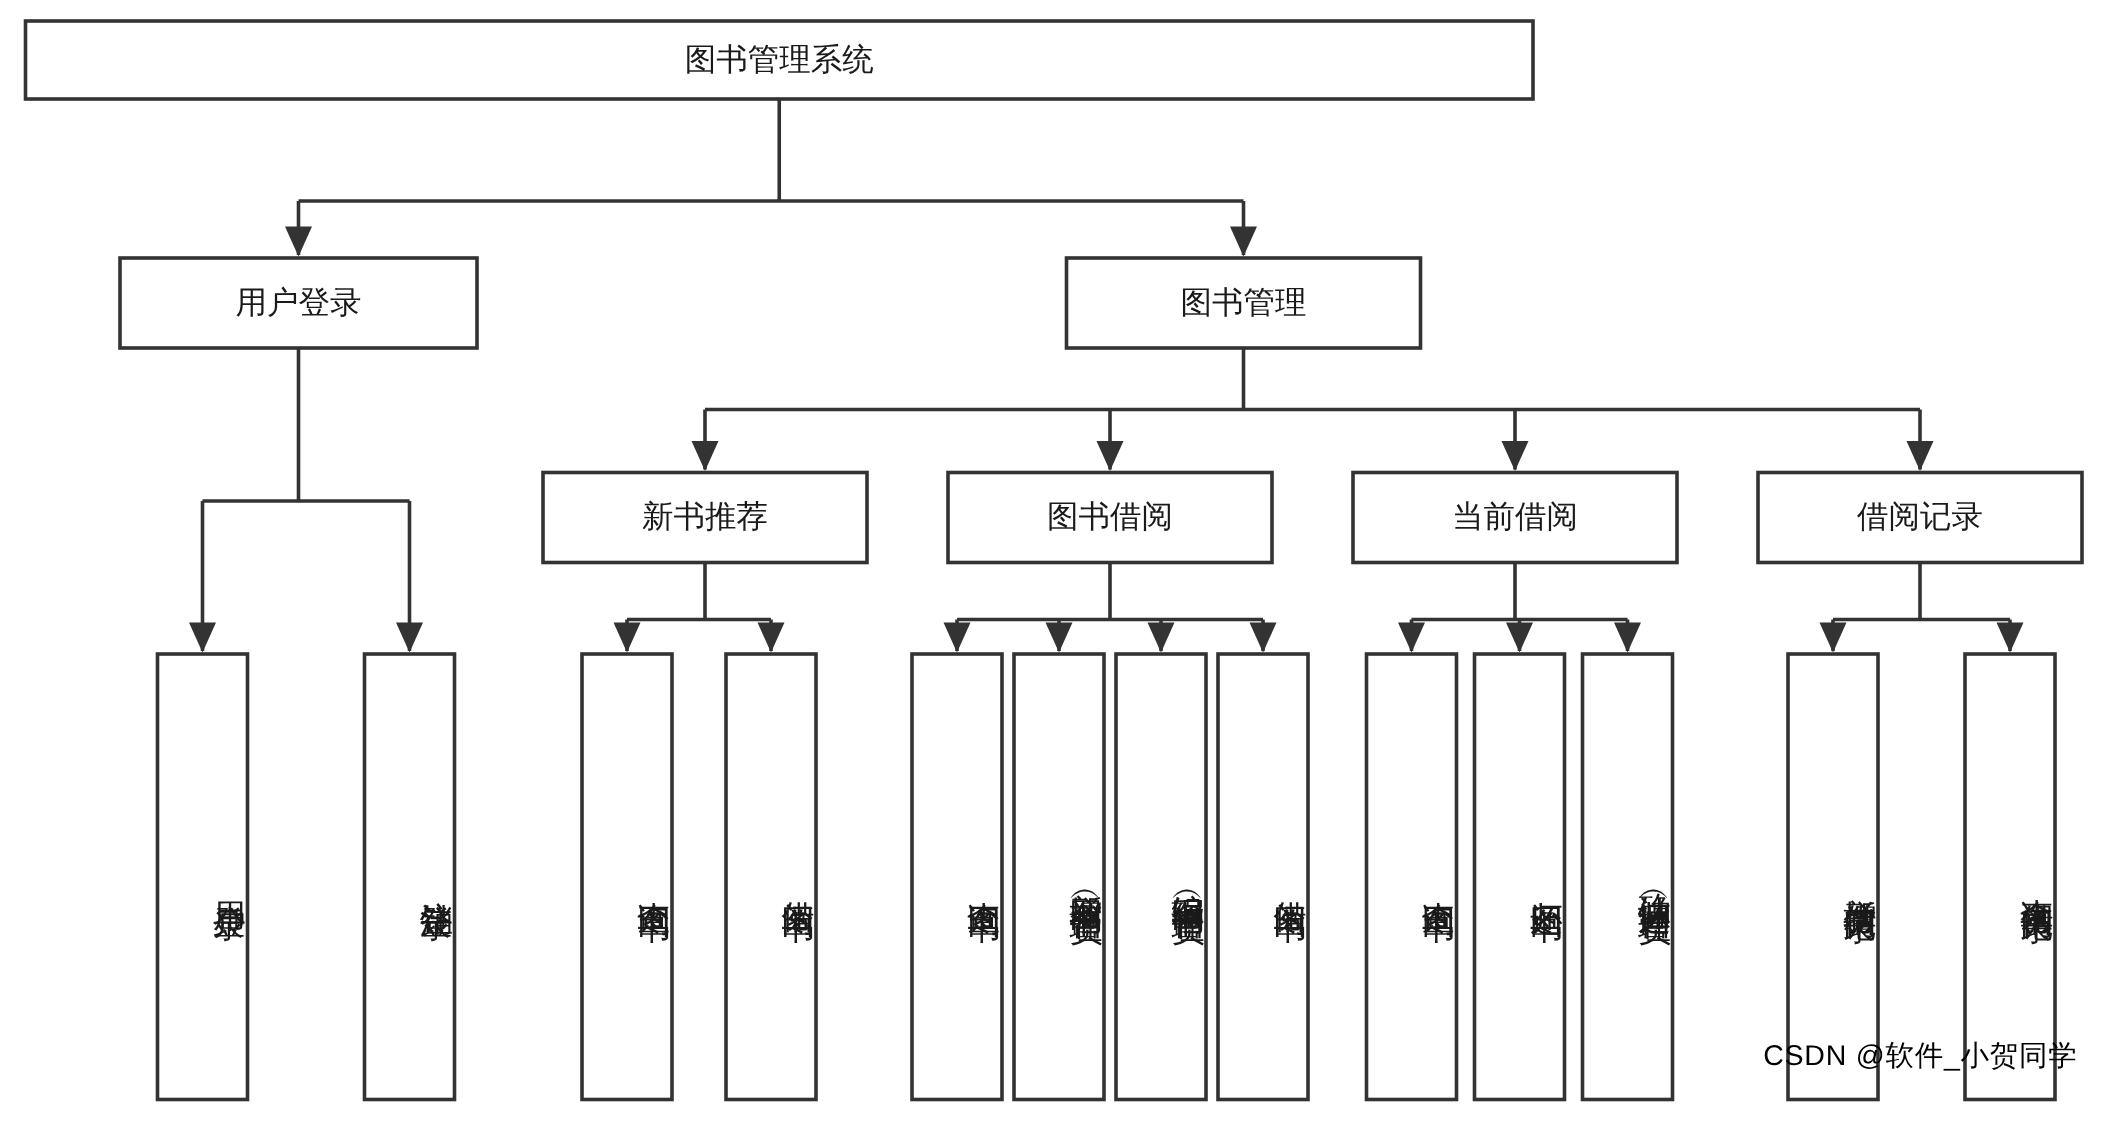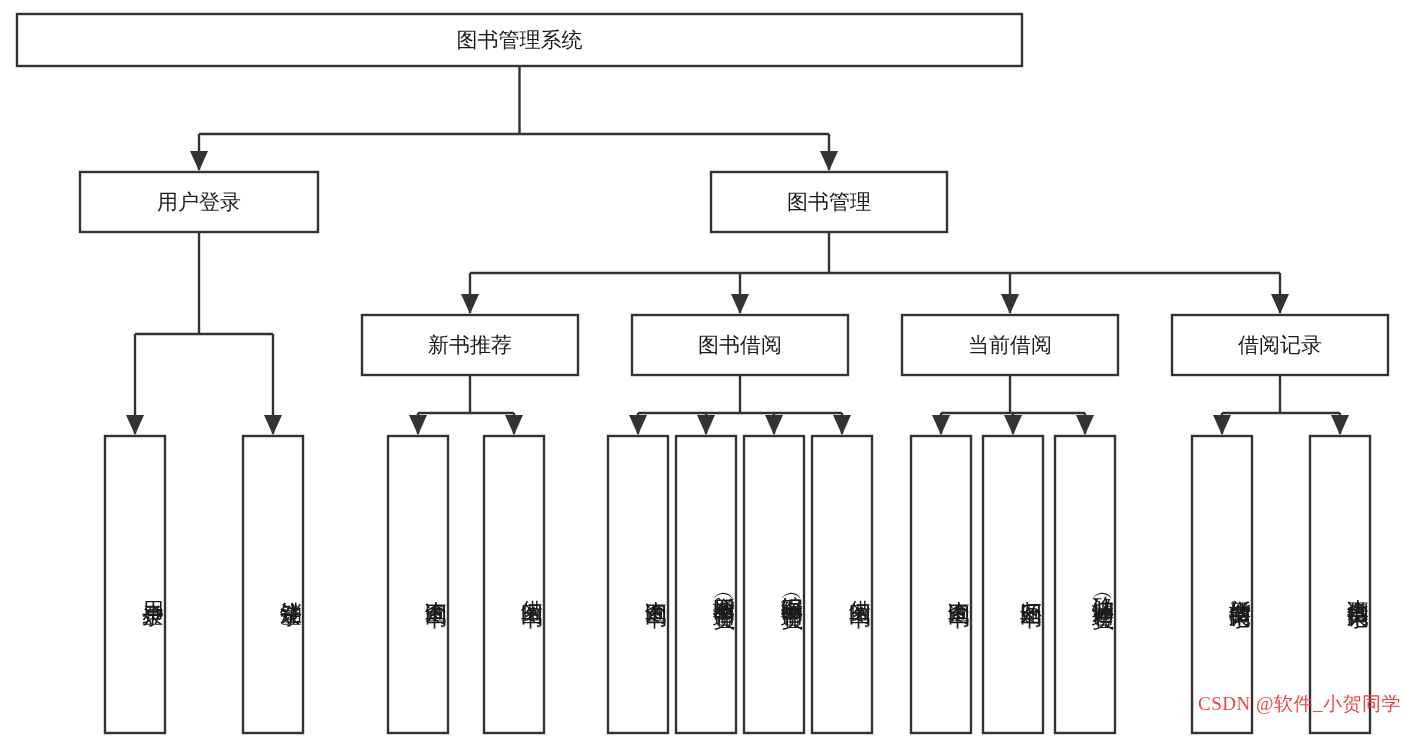--- a/index.html
+++ b/index.html
@@ -59,25 +59,25 @@
     letter-spacing: 2px;
     color: #1a1a1a;
     display: flex;
     align-items: flex-start;
     justify-content: center;
     white-space: nowrap;
     pointer-events: none;
   }
   .watermark {
     position: absolute;
-    right: 4px;
+    right: 20px;
     bottom: 4px;
-    font-family: Liberation Serif, serif;
+    font-family: Liberation Sans, sans-serif;
     font-size: 19px;
-    color: #ef4444;
+    color: #000000;
     letter-spacing: 0.5px;
     white-space: nowrap;
     user-select: none;
   }
 </style>
 </head>
 <body>
 
 <div id="diagram-root">
 

